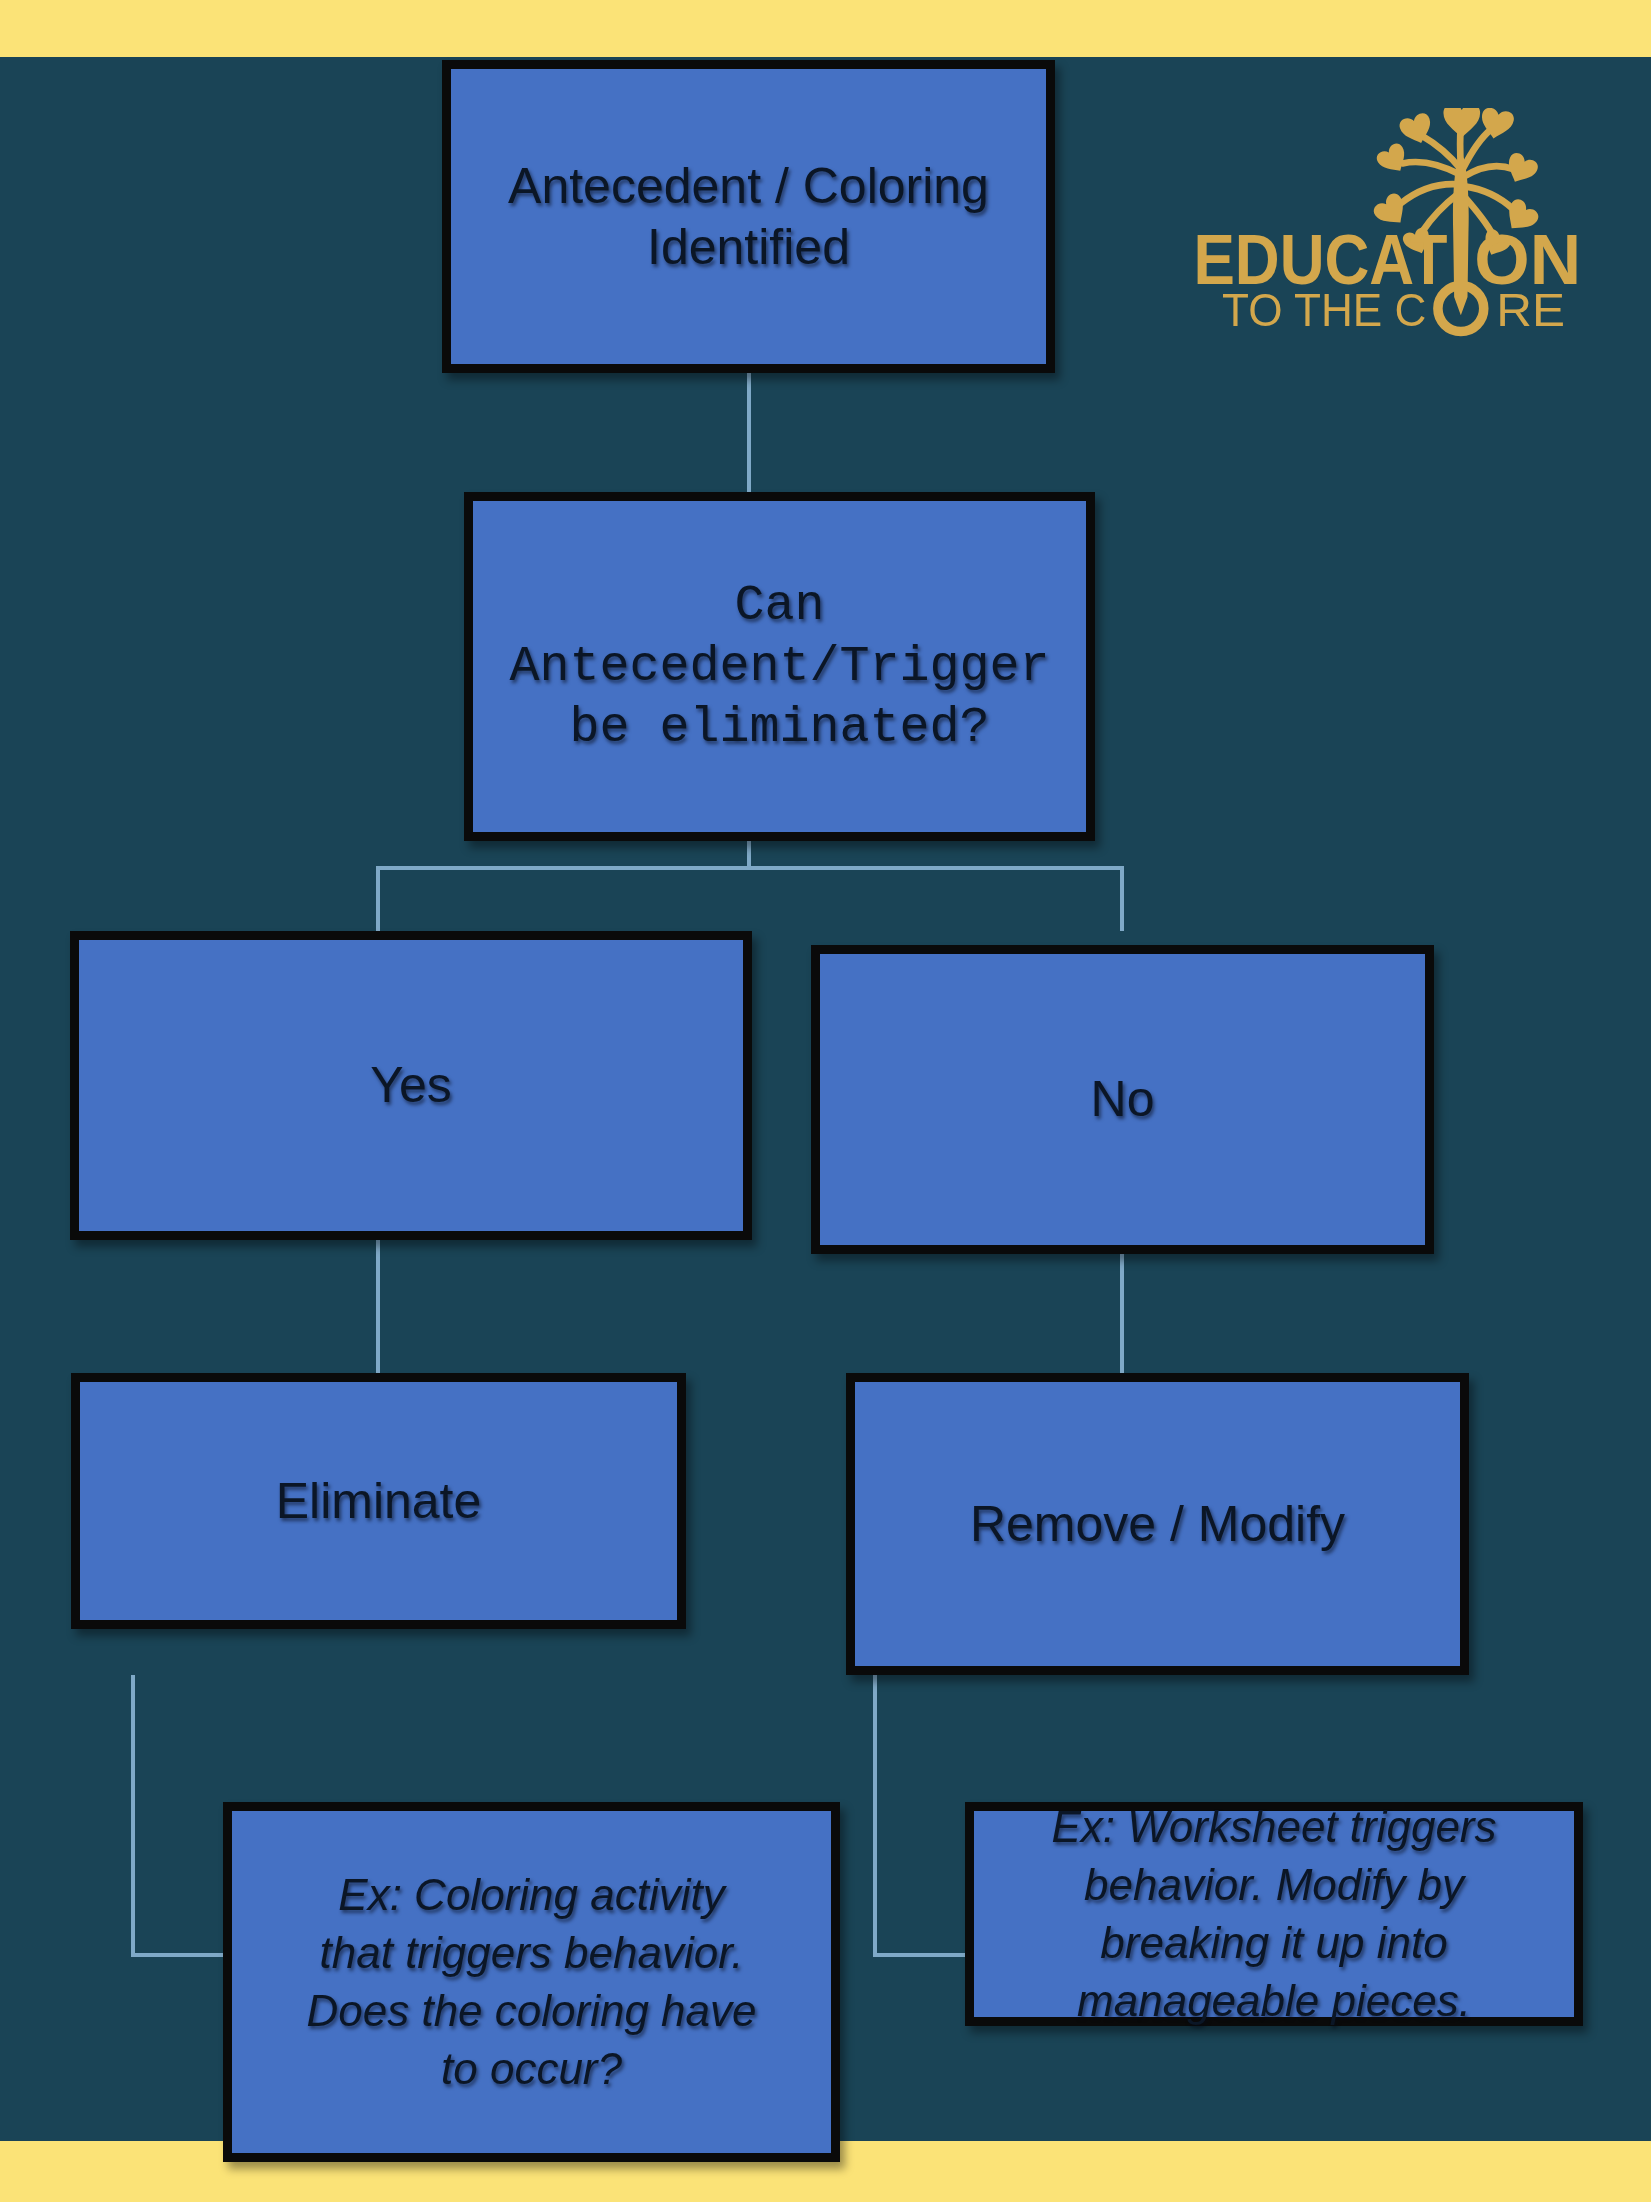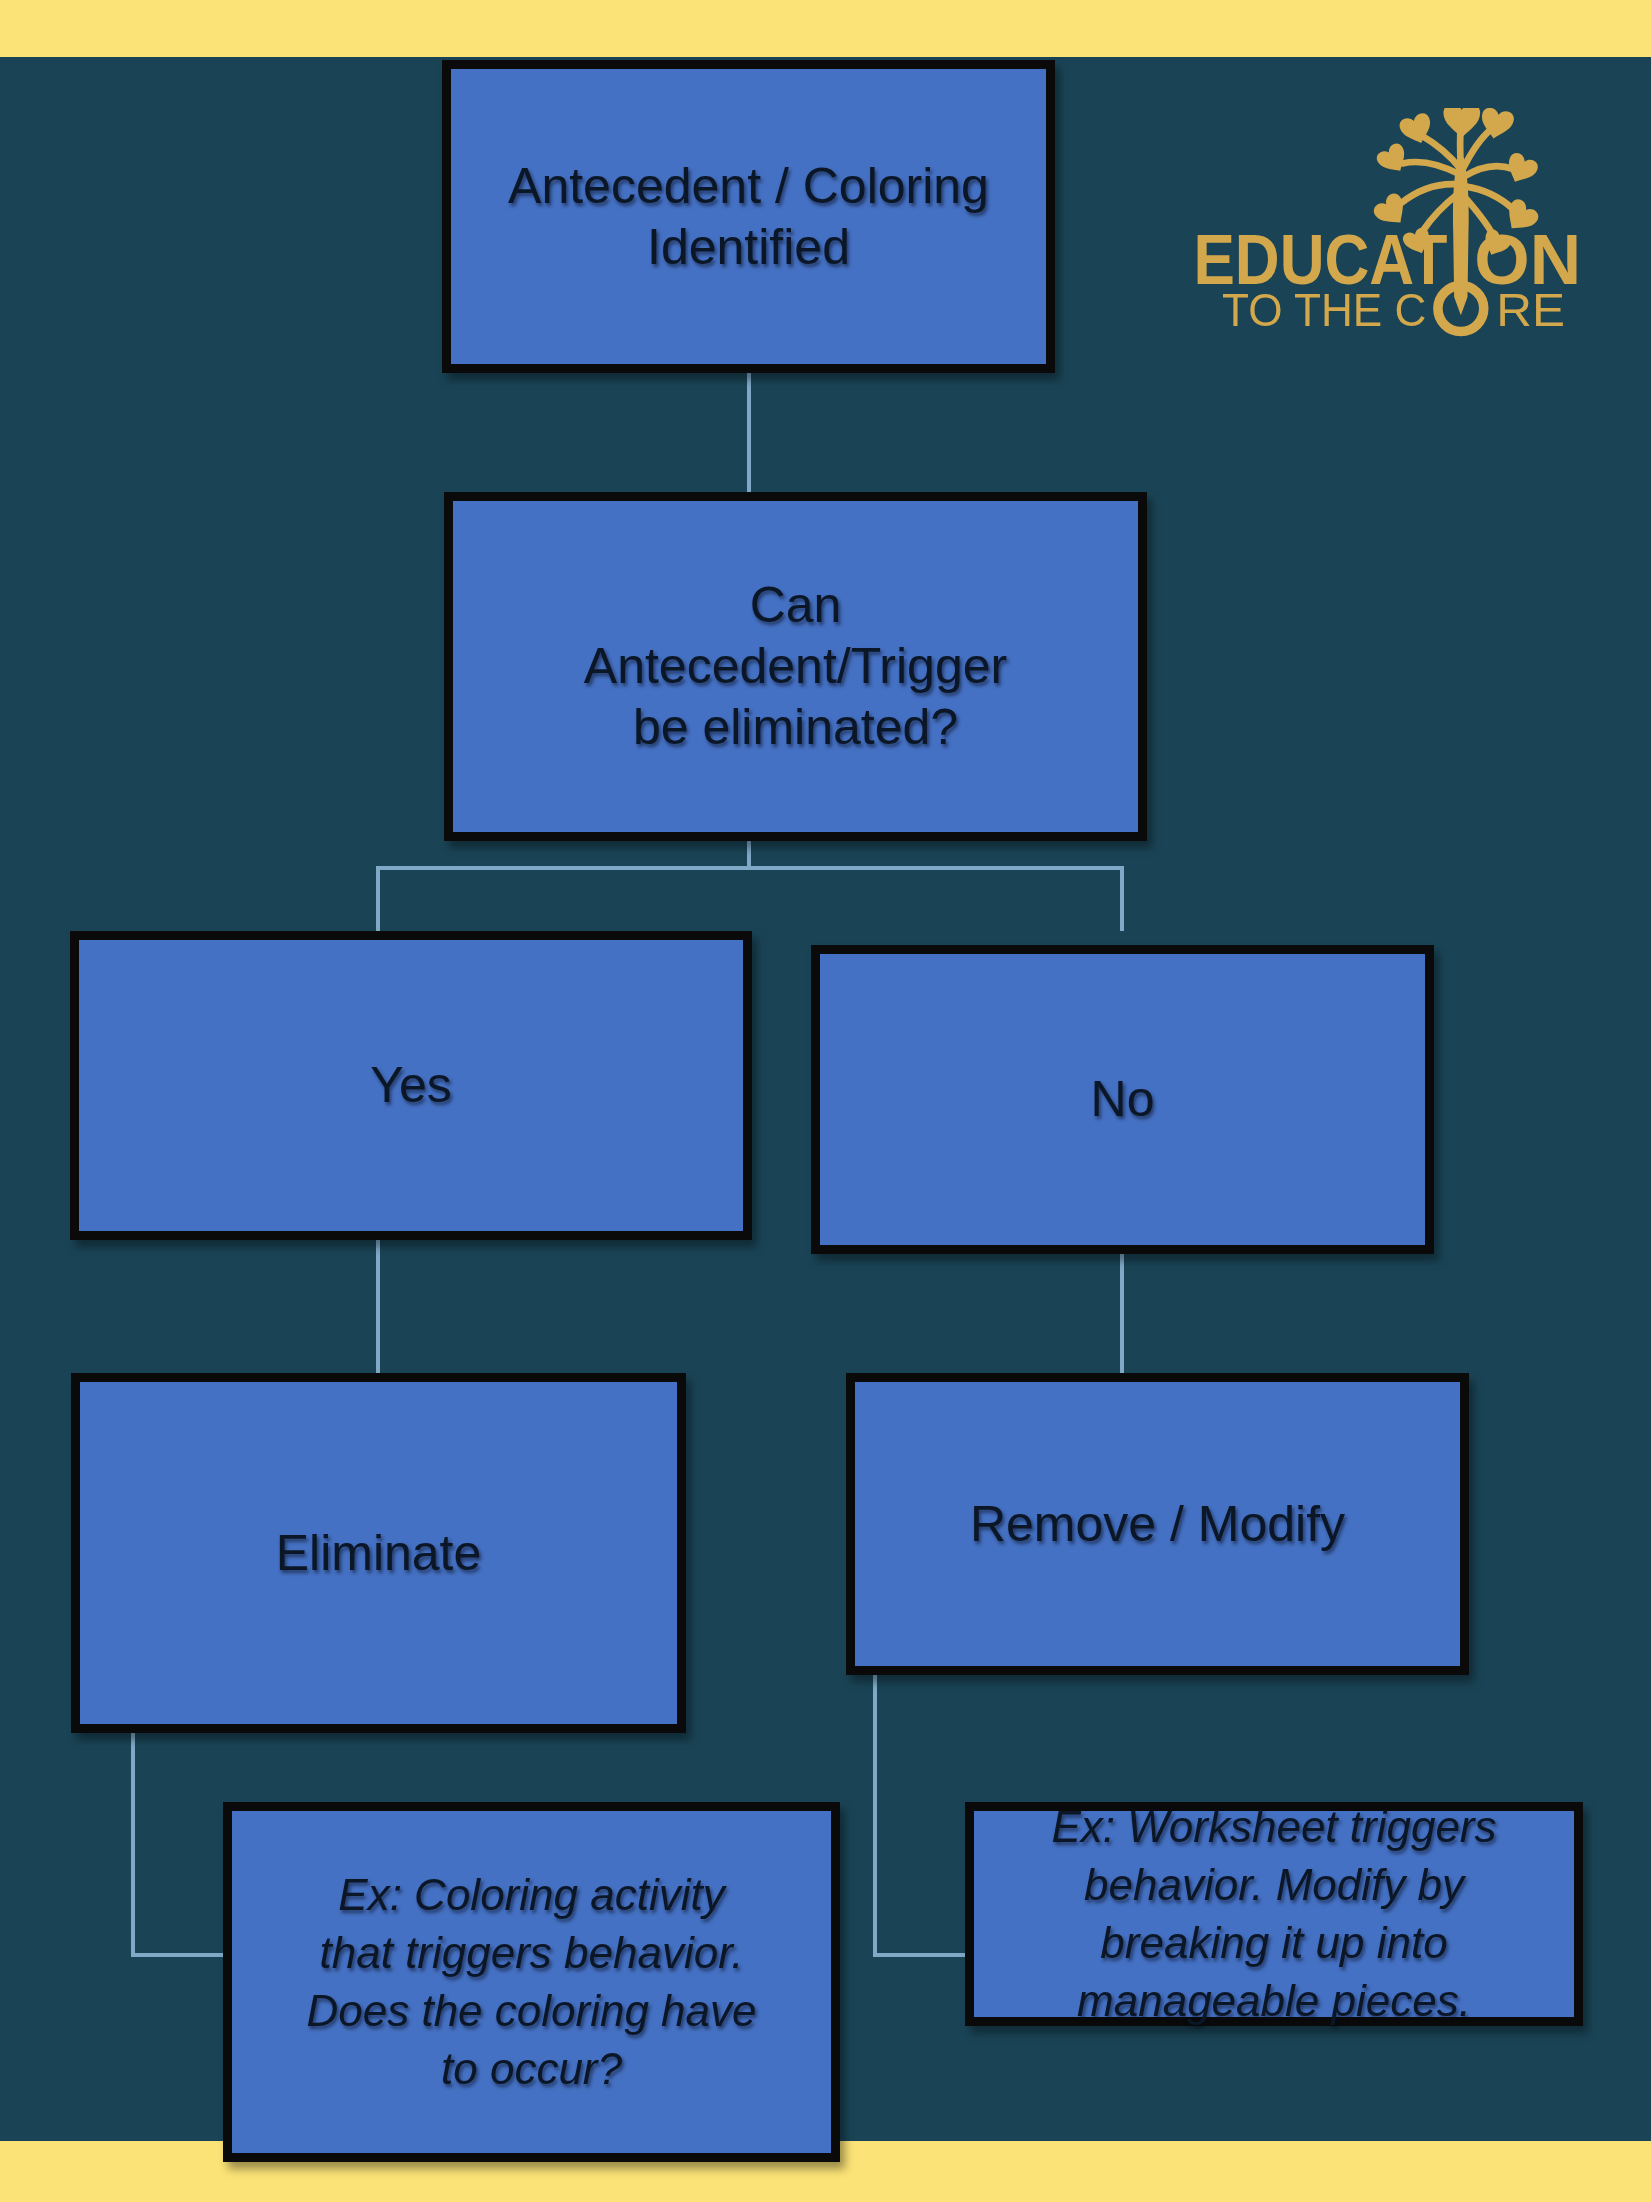--- a/index.html
+++ b/index.html
@@ -23,24 +23,24 @@
     color:#0B1626;font-size:50px;line-height:61px;
     white-space:pre-line;
     text-shadow:1.9px 2.9px 3.8px rgba(5,10,20,0.55);
   }
   .node.example .lbl{font-style:italic;font-size:44px;line-height:58px;}
 
   .conn{position:absolute;background:#7FA9C7;}
 
   
   #n-start   {left:442px;top:60px;  width:613px;height:313px;}
-  #n-question{left:444px;top:492px; width:703px;height:349px;}
+  #n-question{left:464px;top:492px; width:631px;height:349px;font-family:Liberation Mono, monospace;}
   #n-yes     {left:70px; top:931px; width:682px;height:309px;}
   #n-no      {left:811px;top:931px; width:623px;height:309px;margin-top:14px;}
-  #n-elim    {left:71px; top:1373px;width:615px;height:360px;}
+  #n-elim    {left:71px; top:1373px;width:615px;height:256px;}
   #n-remove  {left:846px;top:1373px;width:623px;height:302px;}
   #n-ex-left {left:223px;top:1802px;width:617px;height:360px;}
   #n-ex-right{left:965px;top:1802px;width:618px;height:224px;}
 
   
   #c1 {left:747px; top:373px; width:3.8px;  height:119px;}
   #c2 {left:747px; top:841px; width:3.8px;  height:29px;}
   #c3 {left:376px; top:866px; width:748px;height:3.8px;}
   #c4 {left:376px; top:866px; width:3.8px;  height:65px;}
   #c5 {left:1120px;top:866px; width:3.8px;  height:65px;}

